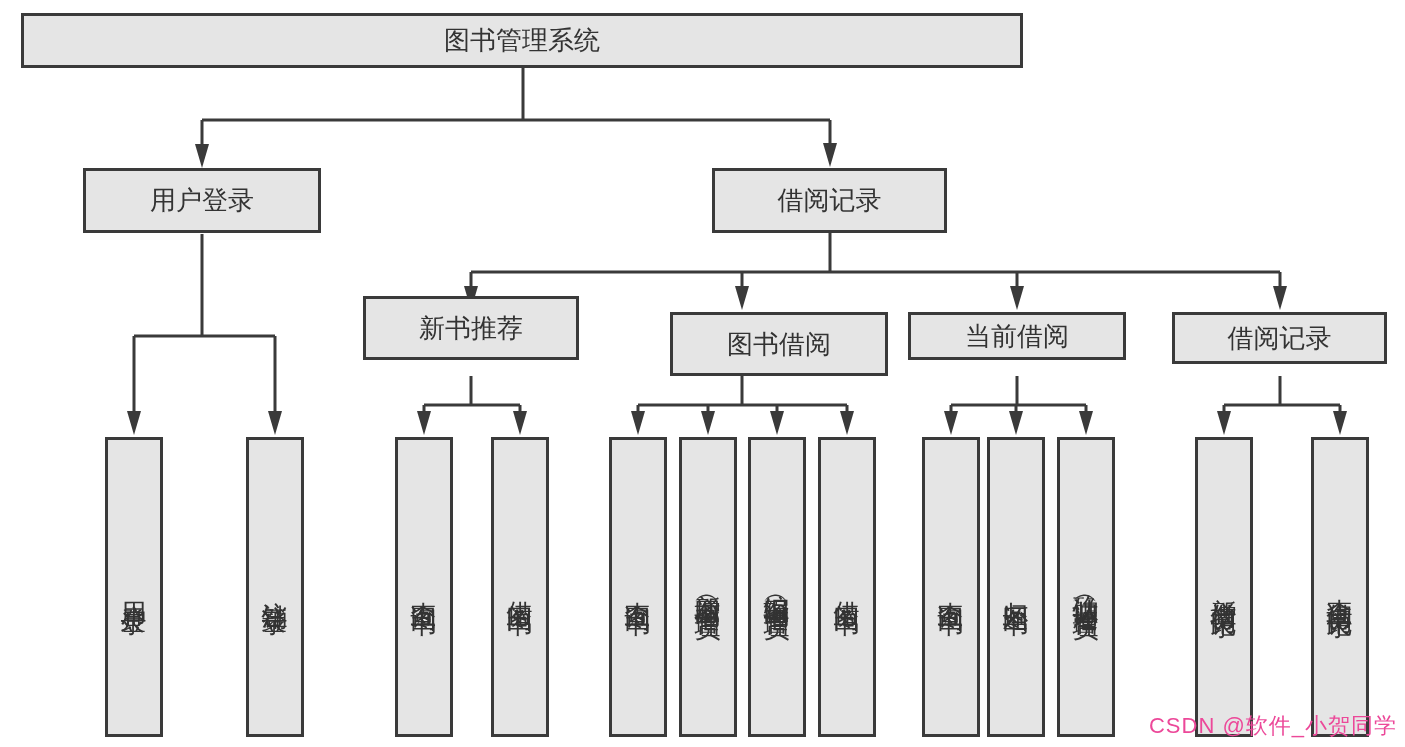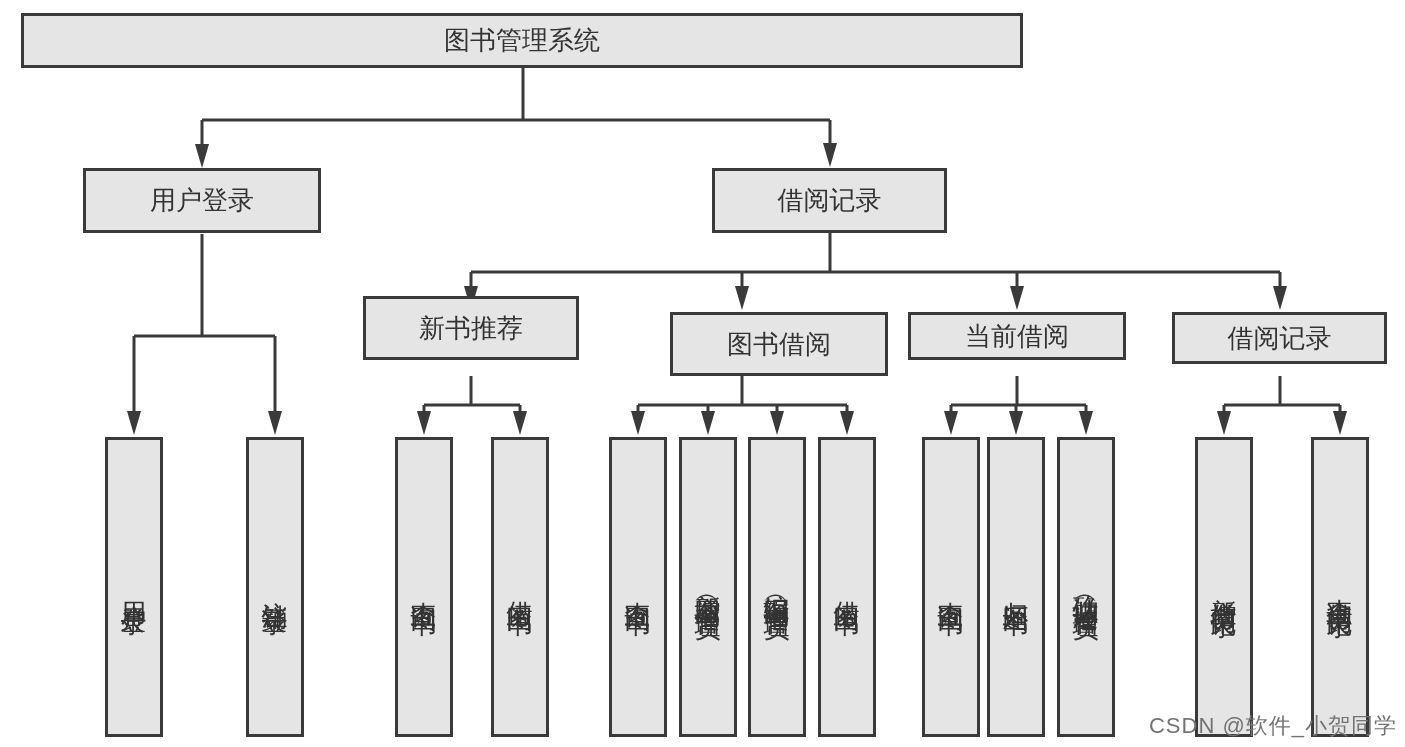--- a/index.html
+++ b/index.html
@@ -33,21 +33,21 @@
     text-orientation:mixed;
     letter-spacing:3px;
     line-height:1;
     white-space:nowrap;
   }
   .watermark{
     position:absolute;
     right:8px;
     bottom:6px;
     font-size:22px;
-    color:#737373;
+    color:#ec4899;
     z-index:5;
     letter-spacing:1px;
   }
 </style>
 </head>
 <body>
 
 <div class="canvas">
 
   <svg class="connectors" width="1405" height="747" aria-hidden="true">

